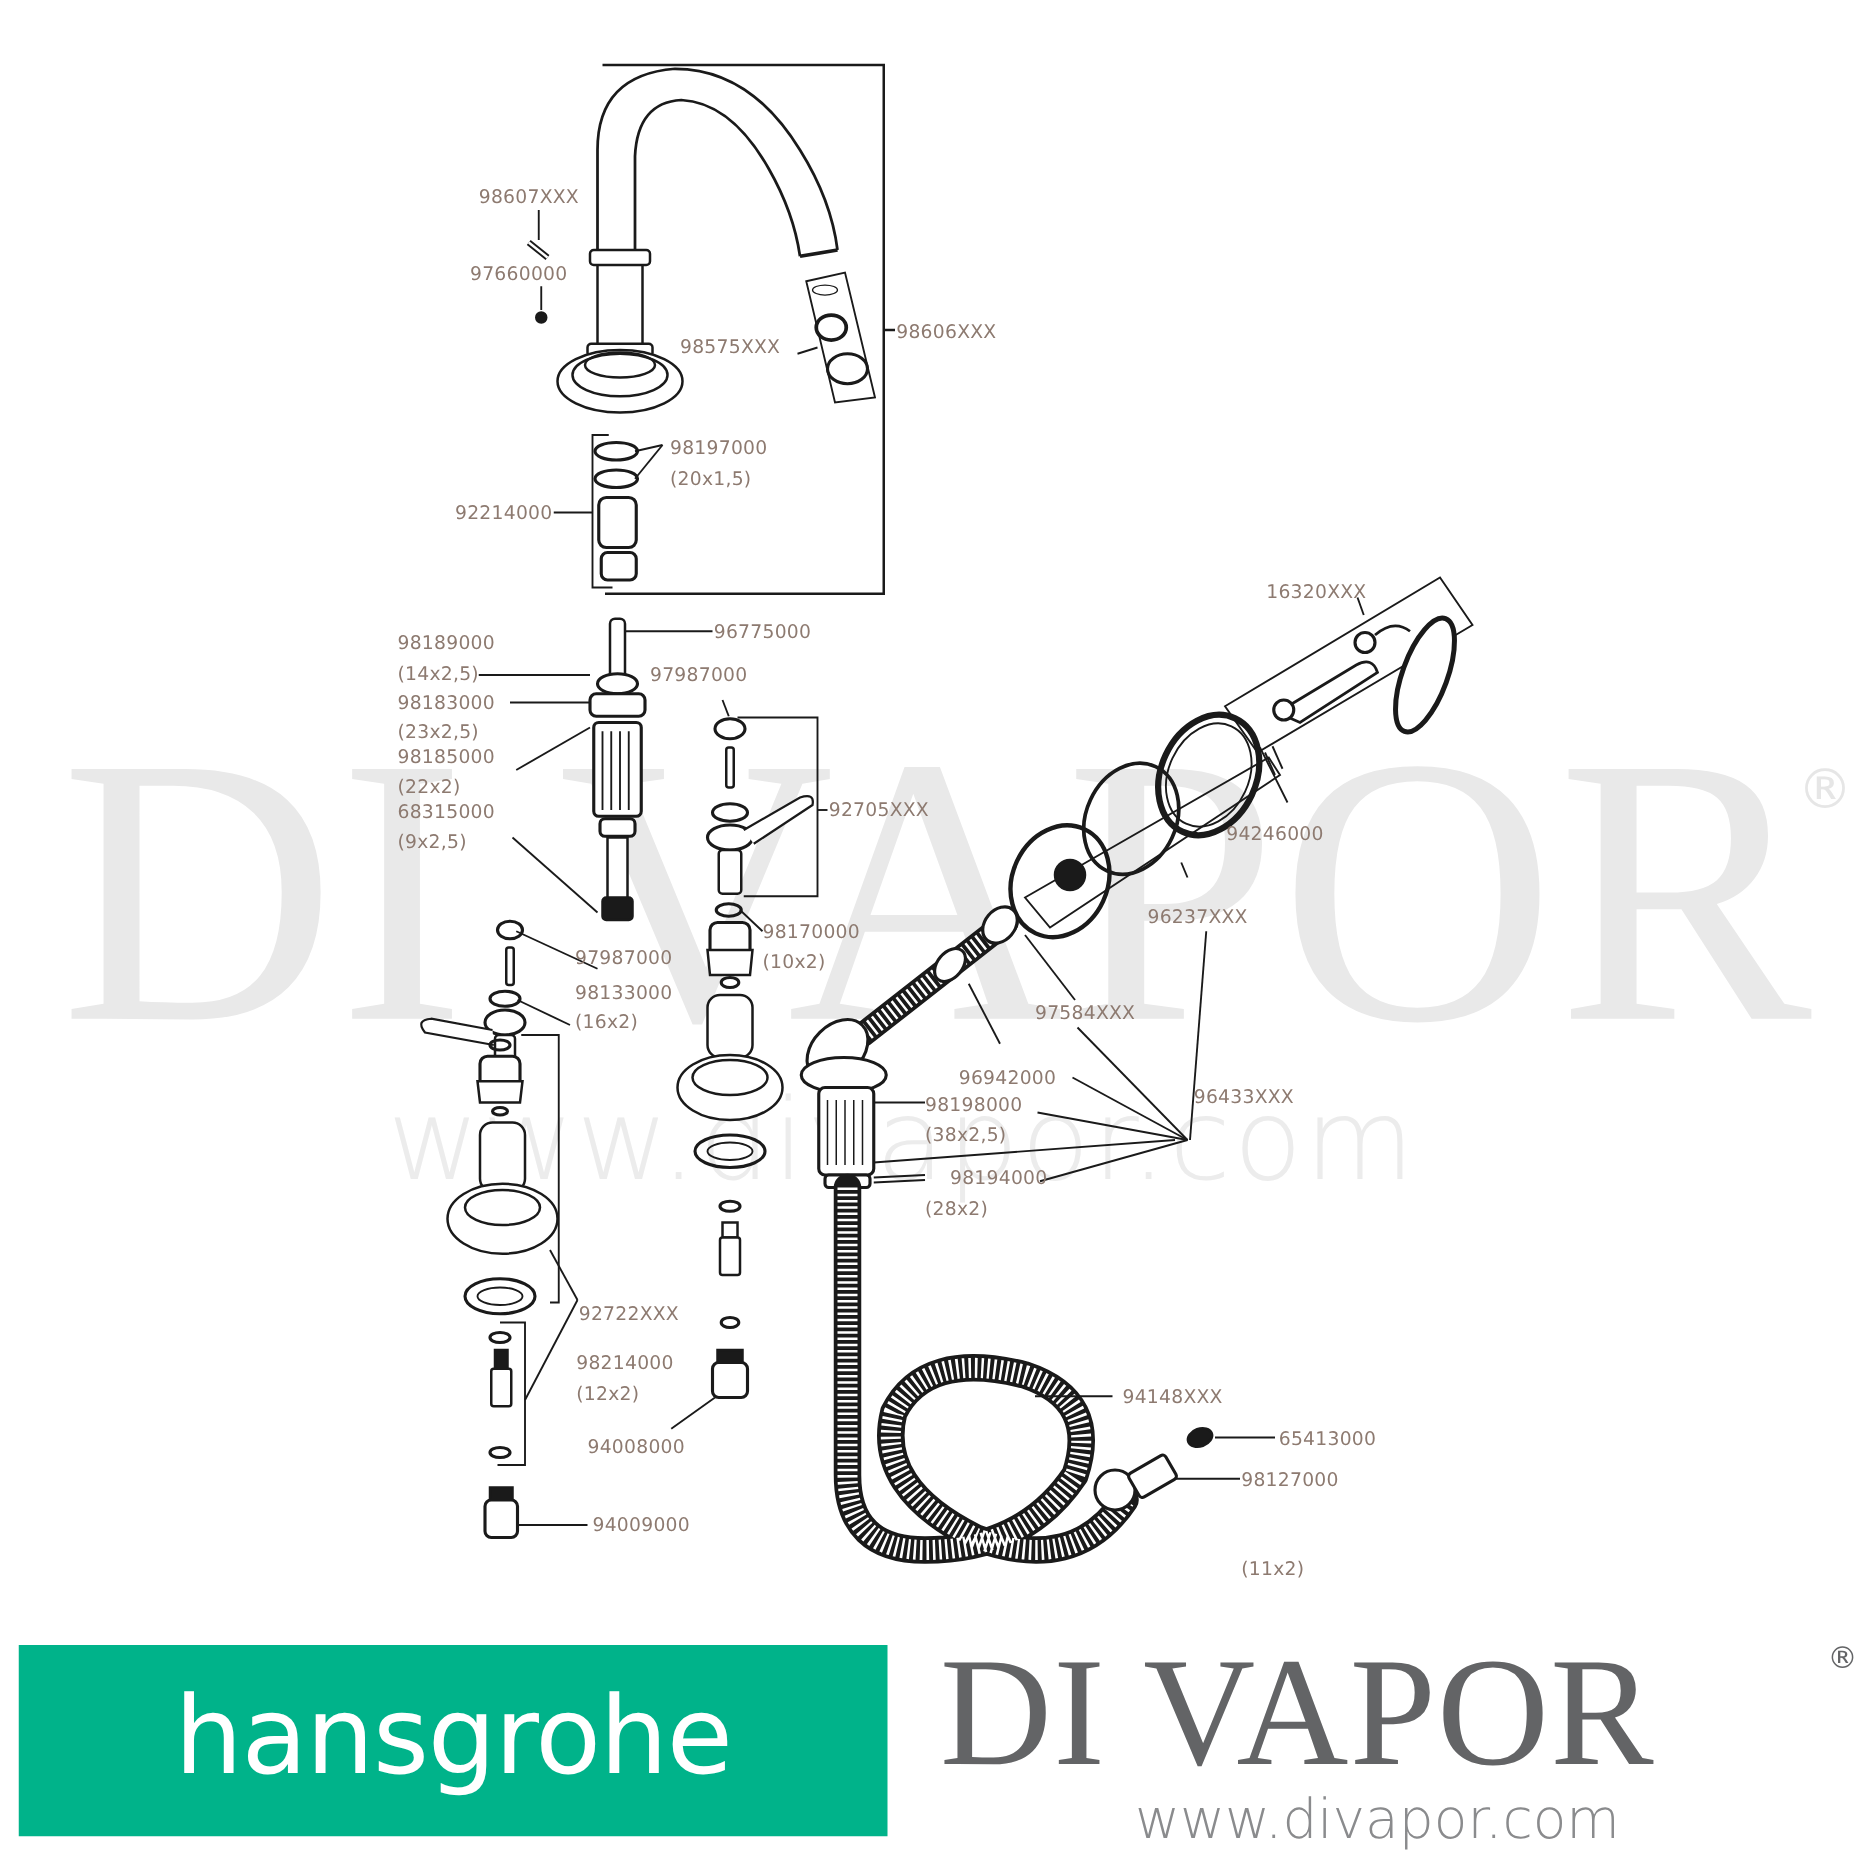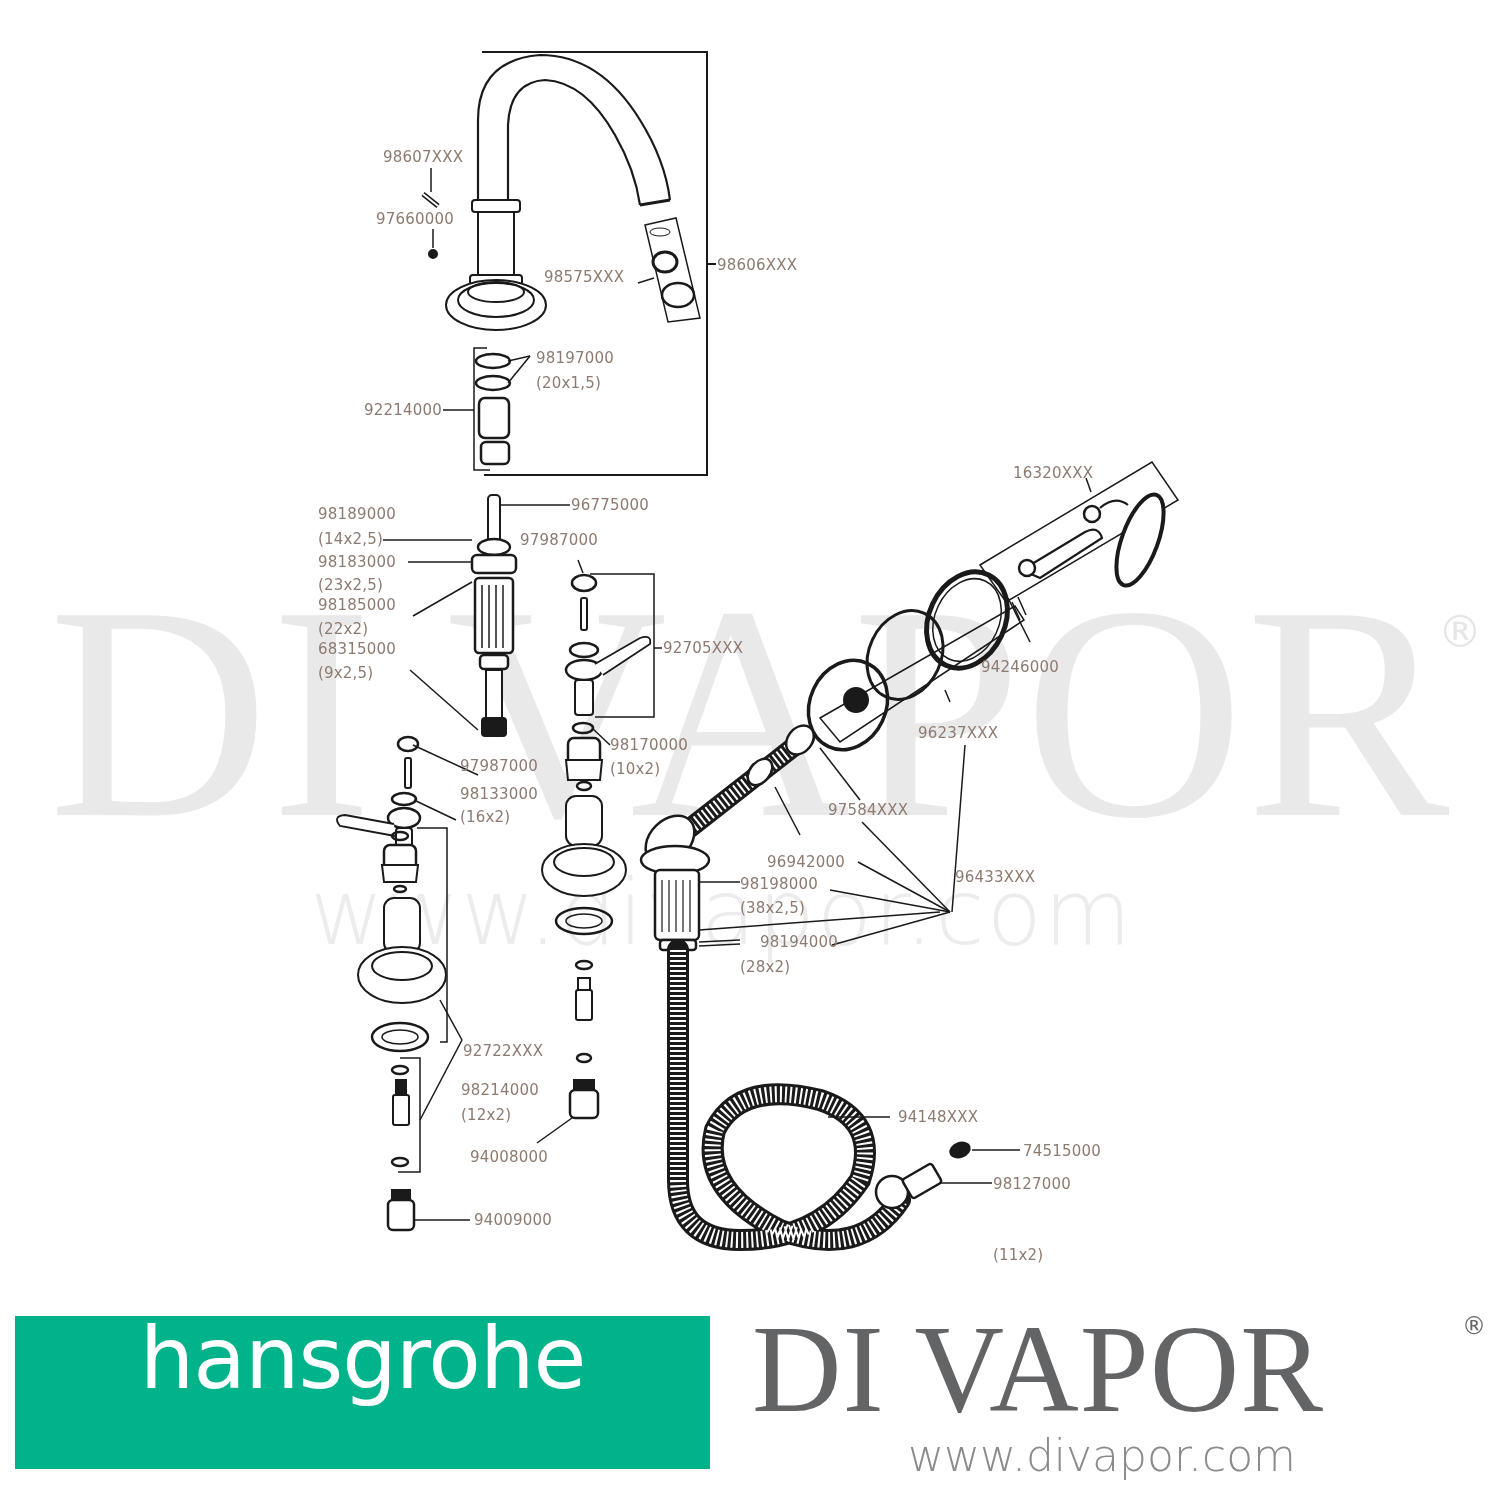--- a/index.html
+++ b/index.html
@@ -2,21 +2,21 @@
 <html><head>
 <meta charset="utf-8">
 <style>
   html, body { margin:0; padding:0; background:#ffffff; }
   body { width:1500px; height:1500px; position:relative; overflow:hidden; font-family:"DejaVu Sans", sans-serif; }
   .wm-big { position:absolute; left:0; top:560px; width:1500px; text-align:center; font-family:"Liberation Serif","DejaVu Serif", serif; font-size:305px; letter-spacing:2px; color:#e9e9e9; line-height:1; white-space:nowrap; z-index:0; }
   .wm-reg { position:absolute; left:1438px; top:606px; font-size:44px; color:#e6e6e6; font-family:"DejaVu Sans", sans-serif; z-index:0; }
   .wm-url { position:absolute; left:310px; top:860px; font-size:90px; color:#ececec; font-family:"DejaVu Sans", sans-serif; font-weight:300; letter-spacing:2px; z-index:0; white-space:nowrap; }
   svg.diagram { position:absolute; left:0; top:0; z-index:1; }
   .lbl { position:absolute; z-index:2; font-family:"DejaVu Sans", sans-serif; font-size:15px; color:#8d7a70; letter-spacing:0.2px; white-space:nowrap; line-height:1; }
-  .logo-hg { position:absolute; left:15px; top:1316px; width:695px; height:153px; background:#00b38a; z-index:2; display:flex; align-items:flex-start; justify-content:center; }
+  .logo-hg { position:absolute; left:15px; top:1316px; width:695px; height:153px; background:#00b38a; z-index:2; display:flex; align-items:center; justify-content:center; }
   .logo-hg span { color:#ffffff; font-family:"DejaVu Sans", sans-serif; font-size:86px; font-weight:400; letter-spacing:-1px; margin-top:-8px; }
   .logo-dv { position:absolute; left:752px; top:1308px; z-index:2; font-family:"Liberation Serif","DejaVu Serif", serif; font-size:124px; color:#636466; line-height:1; letter-spacing:1px; white-space:nowrap; }
   .logo-dv-reg { position:absolute; left:1462px; top:1312px; z-index:2; font-size:24px; color:#636466; font-family:"DejaVu Sans", sans-serif; }
   .logo-url { position:absolute; left:908px; top:1430px; z-index:2; font-family:"DejaVu Sans", sans-serif; font-size:44px; color:#8a8b8d; letter-spacing:0px; white-space:nowrap; font-weight:300; }
 </style>
 </head>
 <body>
 
 <div class="wm-big">DI VAPOR</div>
 <div class="wm-reg">®</div>
@@ -238,21 +238,21 @@
 <div class="lbl" style="left:740px;top:901px;">(38x2,5)</div>
 <div class="lbl" style="left:955px;top:870px;">96433XXX</div>
 <div class="lbl" style="left:740px;top:935px;margin-left:20px;">98194000</div>
 <div class="lbl" style="left:740px;top:960px;">(28x2)</div>
 <div class="lbl" style="left:463px;top:1044px;">92722XXX</div>
 <div class="lbl" style="left:461px;top:1083px;">98214000</div>
 <div class="lbl" style="left:461px;top:1108px;">(12x2)</div>
 <div class="lbl" style="left:470px;top:1150px;">94008000</div>
 <div class="lbl" style="left:474px;top:1213px;">94009000</div>
 <div class="lbl" style="left:898px;top:1110px;">94148XXX</div>
-<div class="lbl" style="left:1023px;top:1144px;">74515000</div>
+<div class="lbl" style="left:1023px;top:1144px;">65413000</div>
 <div class="lbl" style="left:993px;top:1177px;">98127000</div>
 <div class="lbl" style="left:993px;top:1202px;margin-top:46px;">(11x2)</div>
 
 <div class="logo-hg">
   <span>hansgrohe</span>
 </div>
 <div class="logo-dv">DI VAPOR</div>
 <div class="logo-dv-reg">®</div>
 <div class="logo-url">www.divapor.com</div>
 

